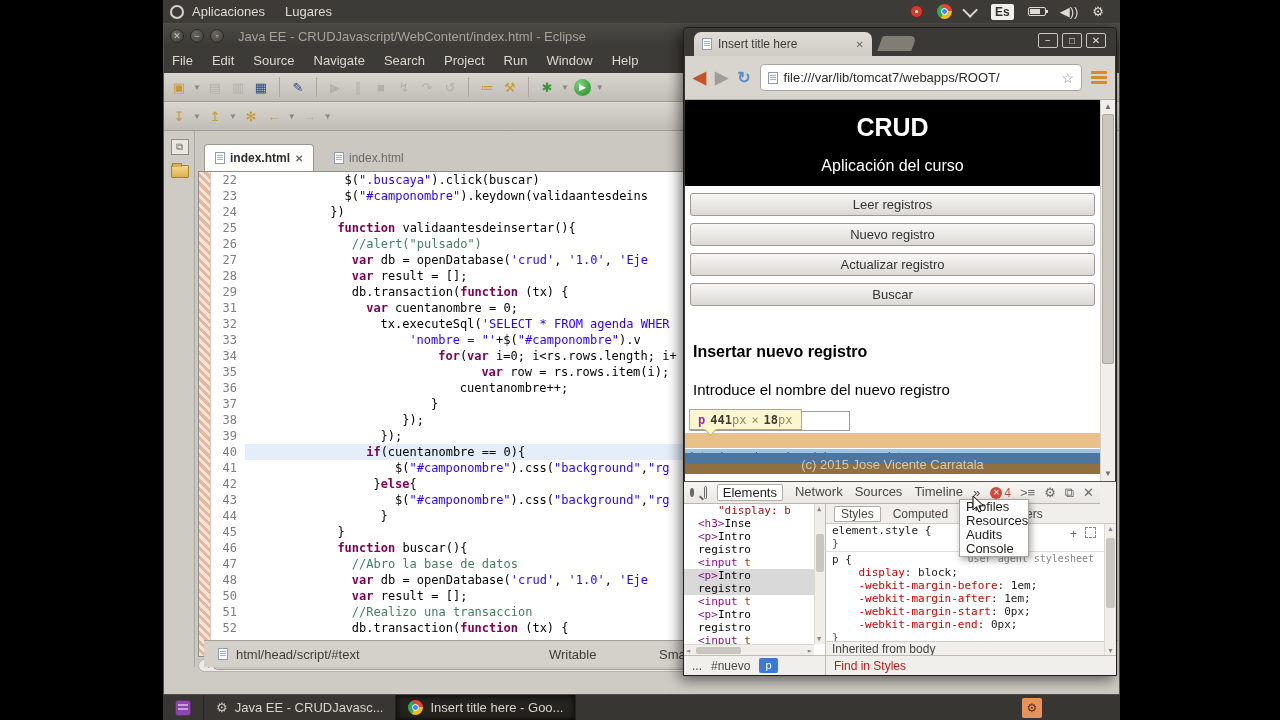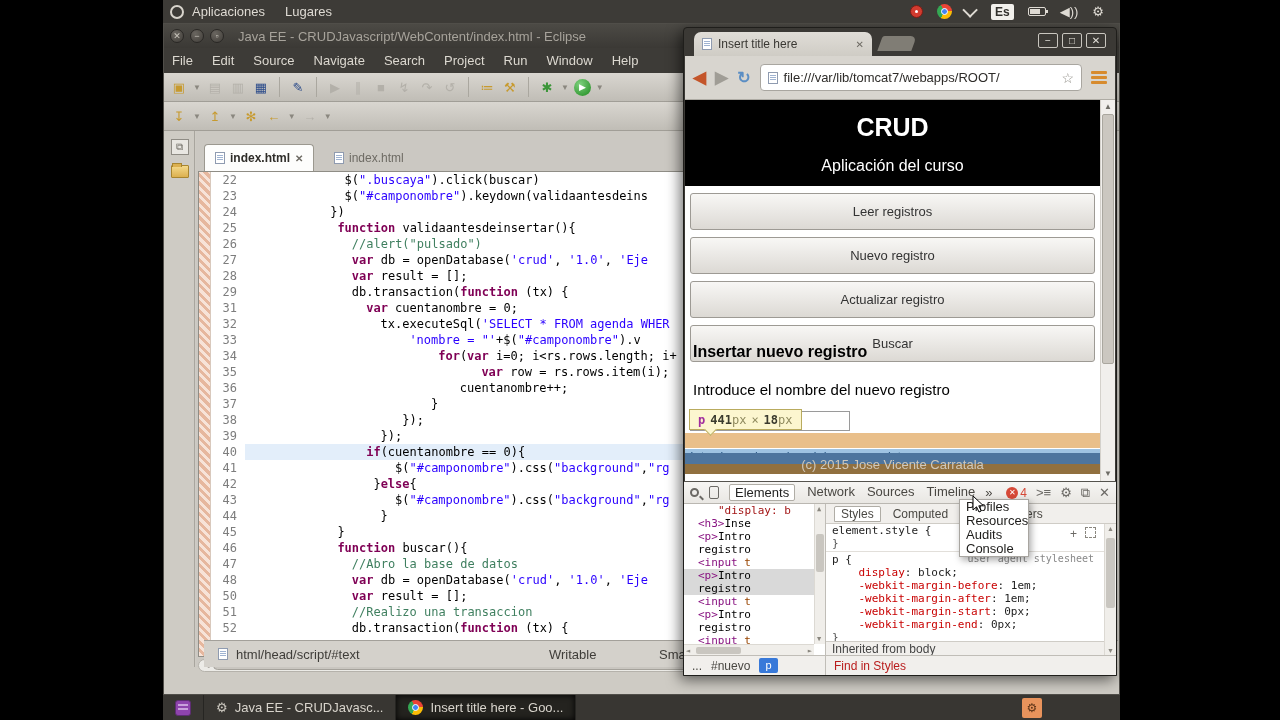--- a/index.html
+++ b/index.html
@@ -122,21 +122,21 @@
 
   #b-content { position:absolute; left:1px; right:1px; top:72px; height:381px; background:#fff; overflow:hidden; }
   #b-scroll { position:absolute; right:0; top:0; width:15px; height:100%; background:#f1efec; border-left:1px solid #d4d1cb; }
   .sc-arrow { width:100%; text-align:center; font-size:8px; color:#6e6c66; line-height:14px; }
   #b-thumb { position:absolute; left:1px; right:1px; top:14px; height:250px; background:#cbc7c0;
     border:1px solid #aaa79f; border-radius:2px; }
   #page { position:absolute; left:0; right:15px; top:0; bottom:0; }
   #crud-header { height:86px; background:#000; color:#fff; text-align:center; }
   #crud-title { font-size:25px; font-weight:bold; padding-top:13px; }
   #crud-sub { font-size:16px; font-weight:normal; padding-top:15px; }
-  .crud-btn { display:block; width:calc(100% - 10px); height:37px; margin:7px 5px 0 5px;
+  .crud-btn { display:block; width:calc(100% - 10px); height:23px; margin:7px 5px 0 5px;
     background:linear-gradient(#f8f7f5,#dcd9d4); border:1px solid #9d9a94; border-radius:3px;
     font-size:13px; color:#333; font-family:"Liberation Sans",sans-serif; }
   #sec-head { position:absolute; left:8px; top:243px; font-size:16px; font-weight:bold; color:#000; }
   #sec-intro { position:absolute; left:8px; top:281px; font-size:15px; color:#000; }
   #crud-input { position:absolute; left:5px; top:311px; width:160px; height:20px;
     border:1px solid #9a9a9a; background:#fff; }
   #size-tip { position:absolute; left:4px; top:309px; height:21px; background:#fcf6cf;
     border:1px solid #b9ab5e; display:flex; align-items:center; gap:5px; padding:0 8px;
     font:12px "DejaVu Sans Mono", monospace; z-index:3; }
   #size-tip::after { content:""; position:absolute; left:16px; bottom:-5px; width:8px; height:8px;
@@ -148,21 +148,21 @@
   #band-margin { top:333px; height:15px; background:#e9bf8a; }
   #band-pad { top:349px; height:4px; background:#9fc3e2; overflow:hidden; font-size:13px; color:#2f5d8a; padding-left:5px; }
   #band-content { top:353px; height:11px; background:#4e759e; }
   #band-footer { top:364px; height:10px; background:#91703f; }
   #footer-text { position:absolute; left:0; right:0; top:355px; height:19px; line-height:19px;
     text-align:center; color:#cfc8bb; font-size:13px; z-index:2; }
 
   
   #devtools { position:absolute; left:0; right:0; top:453px; bottom:0; background:#f1efec;
     border-top:1px solid #55534e; font-size:13px; color:#4a4843; }
-  #dt-toolbar { position:absolute; left:0; right:0; top:0; height:22px;
+  #dt-toolbar { position:absolute; left:0; right:16px; top:0; height:22px;
     background:linear-gradient(#f6f5f3,#e9e7e3); border-bottom:1px solid #bab7b1;
     display:flex; align-items:center; gap:10px; padding:0 6px; }
   .mag-icon { width:9px; height:9px; border:2px solid #6b6965; border-radius:50%; position:relative; }
   .mag-icon::after { content:""; position:absolute; left:7px; top:7px; width:5px; height:2px;
     background:#6b6965; transform:rotate(45deg); }
   .dev-icon { width:10px; height:13px; border:1px solid #6b6965; border-radius:2px; }
   .dt-tab { cursor:default; }
   .dt-tab.active { background:#fff; border:1px solid #b0ada6; border-radius:2px; padding:0 5px; color:#222; }
   #dt-right { margin-left:auto; display:flex; align-items:center; gap:9px; }
   .err-badge { display:flex; align-items:center; gap:2px; color:#d64937; font-size:12px; }

